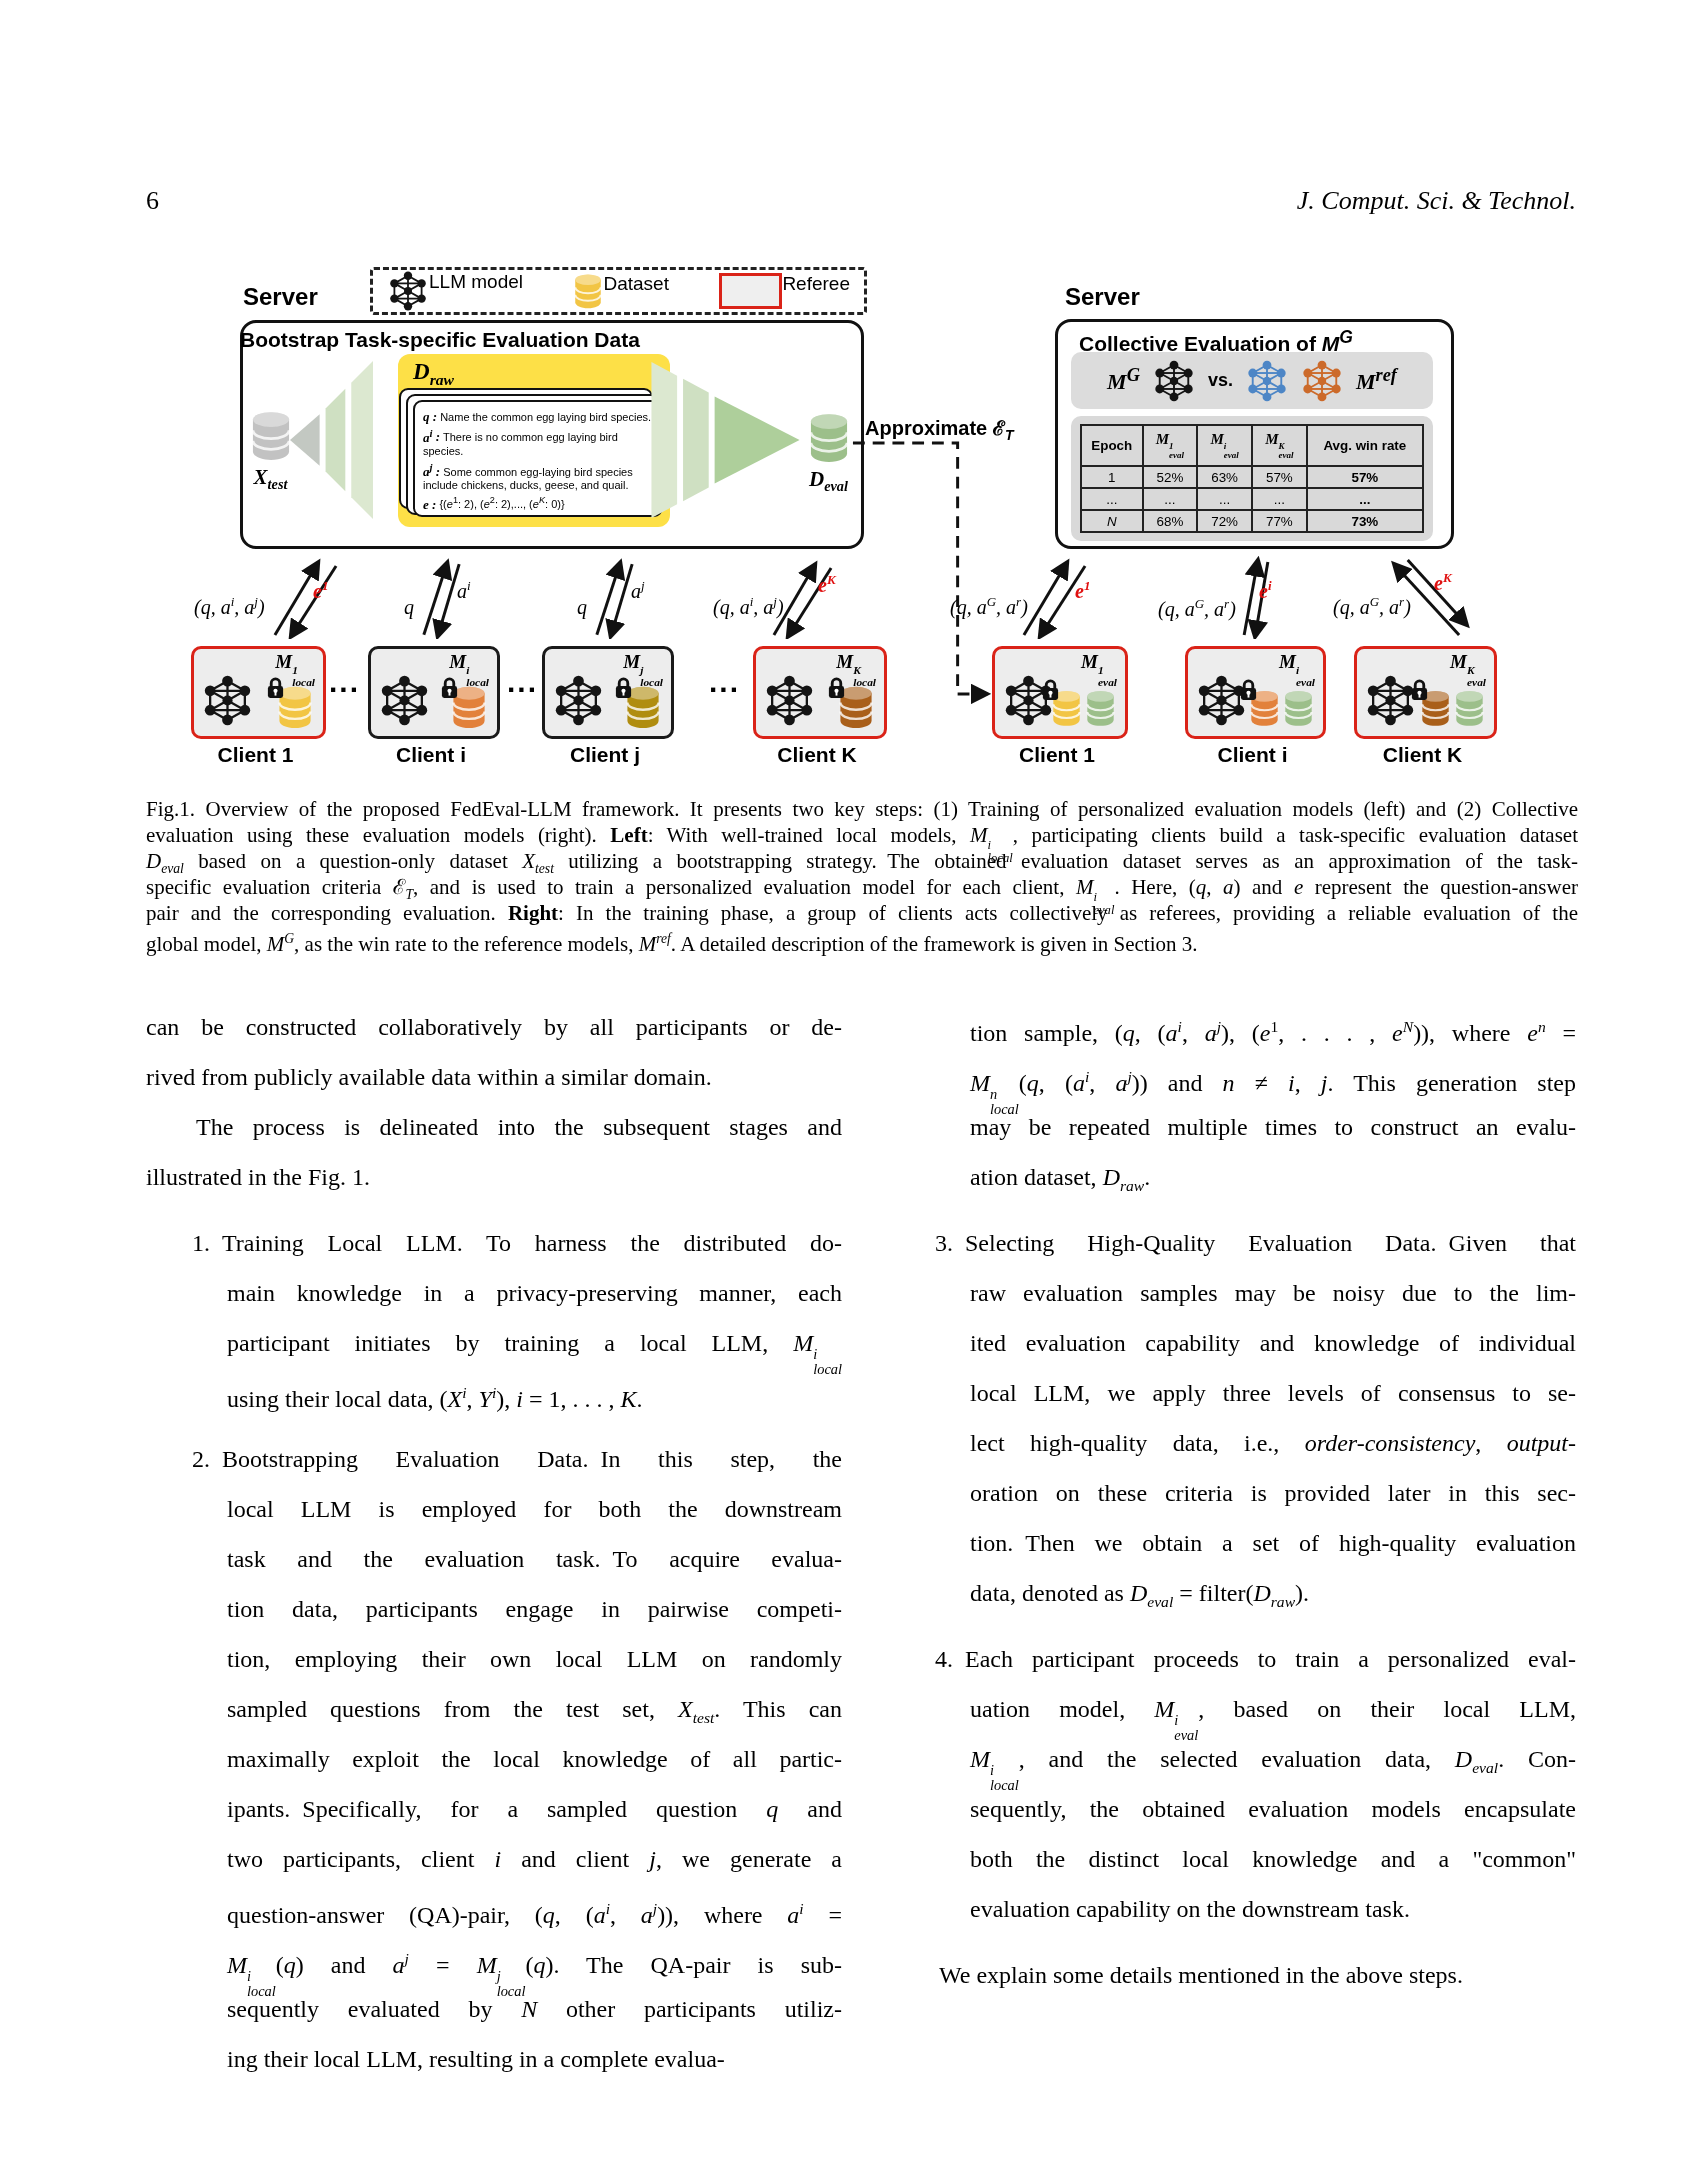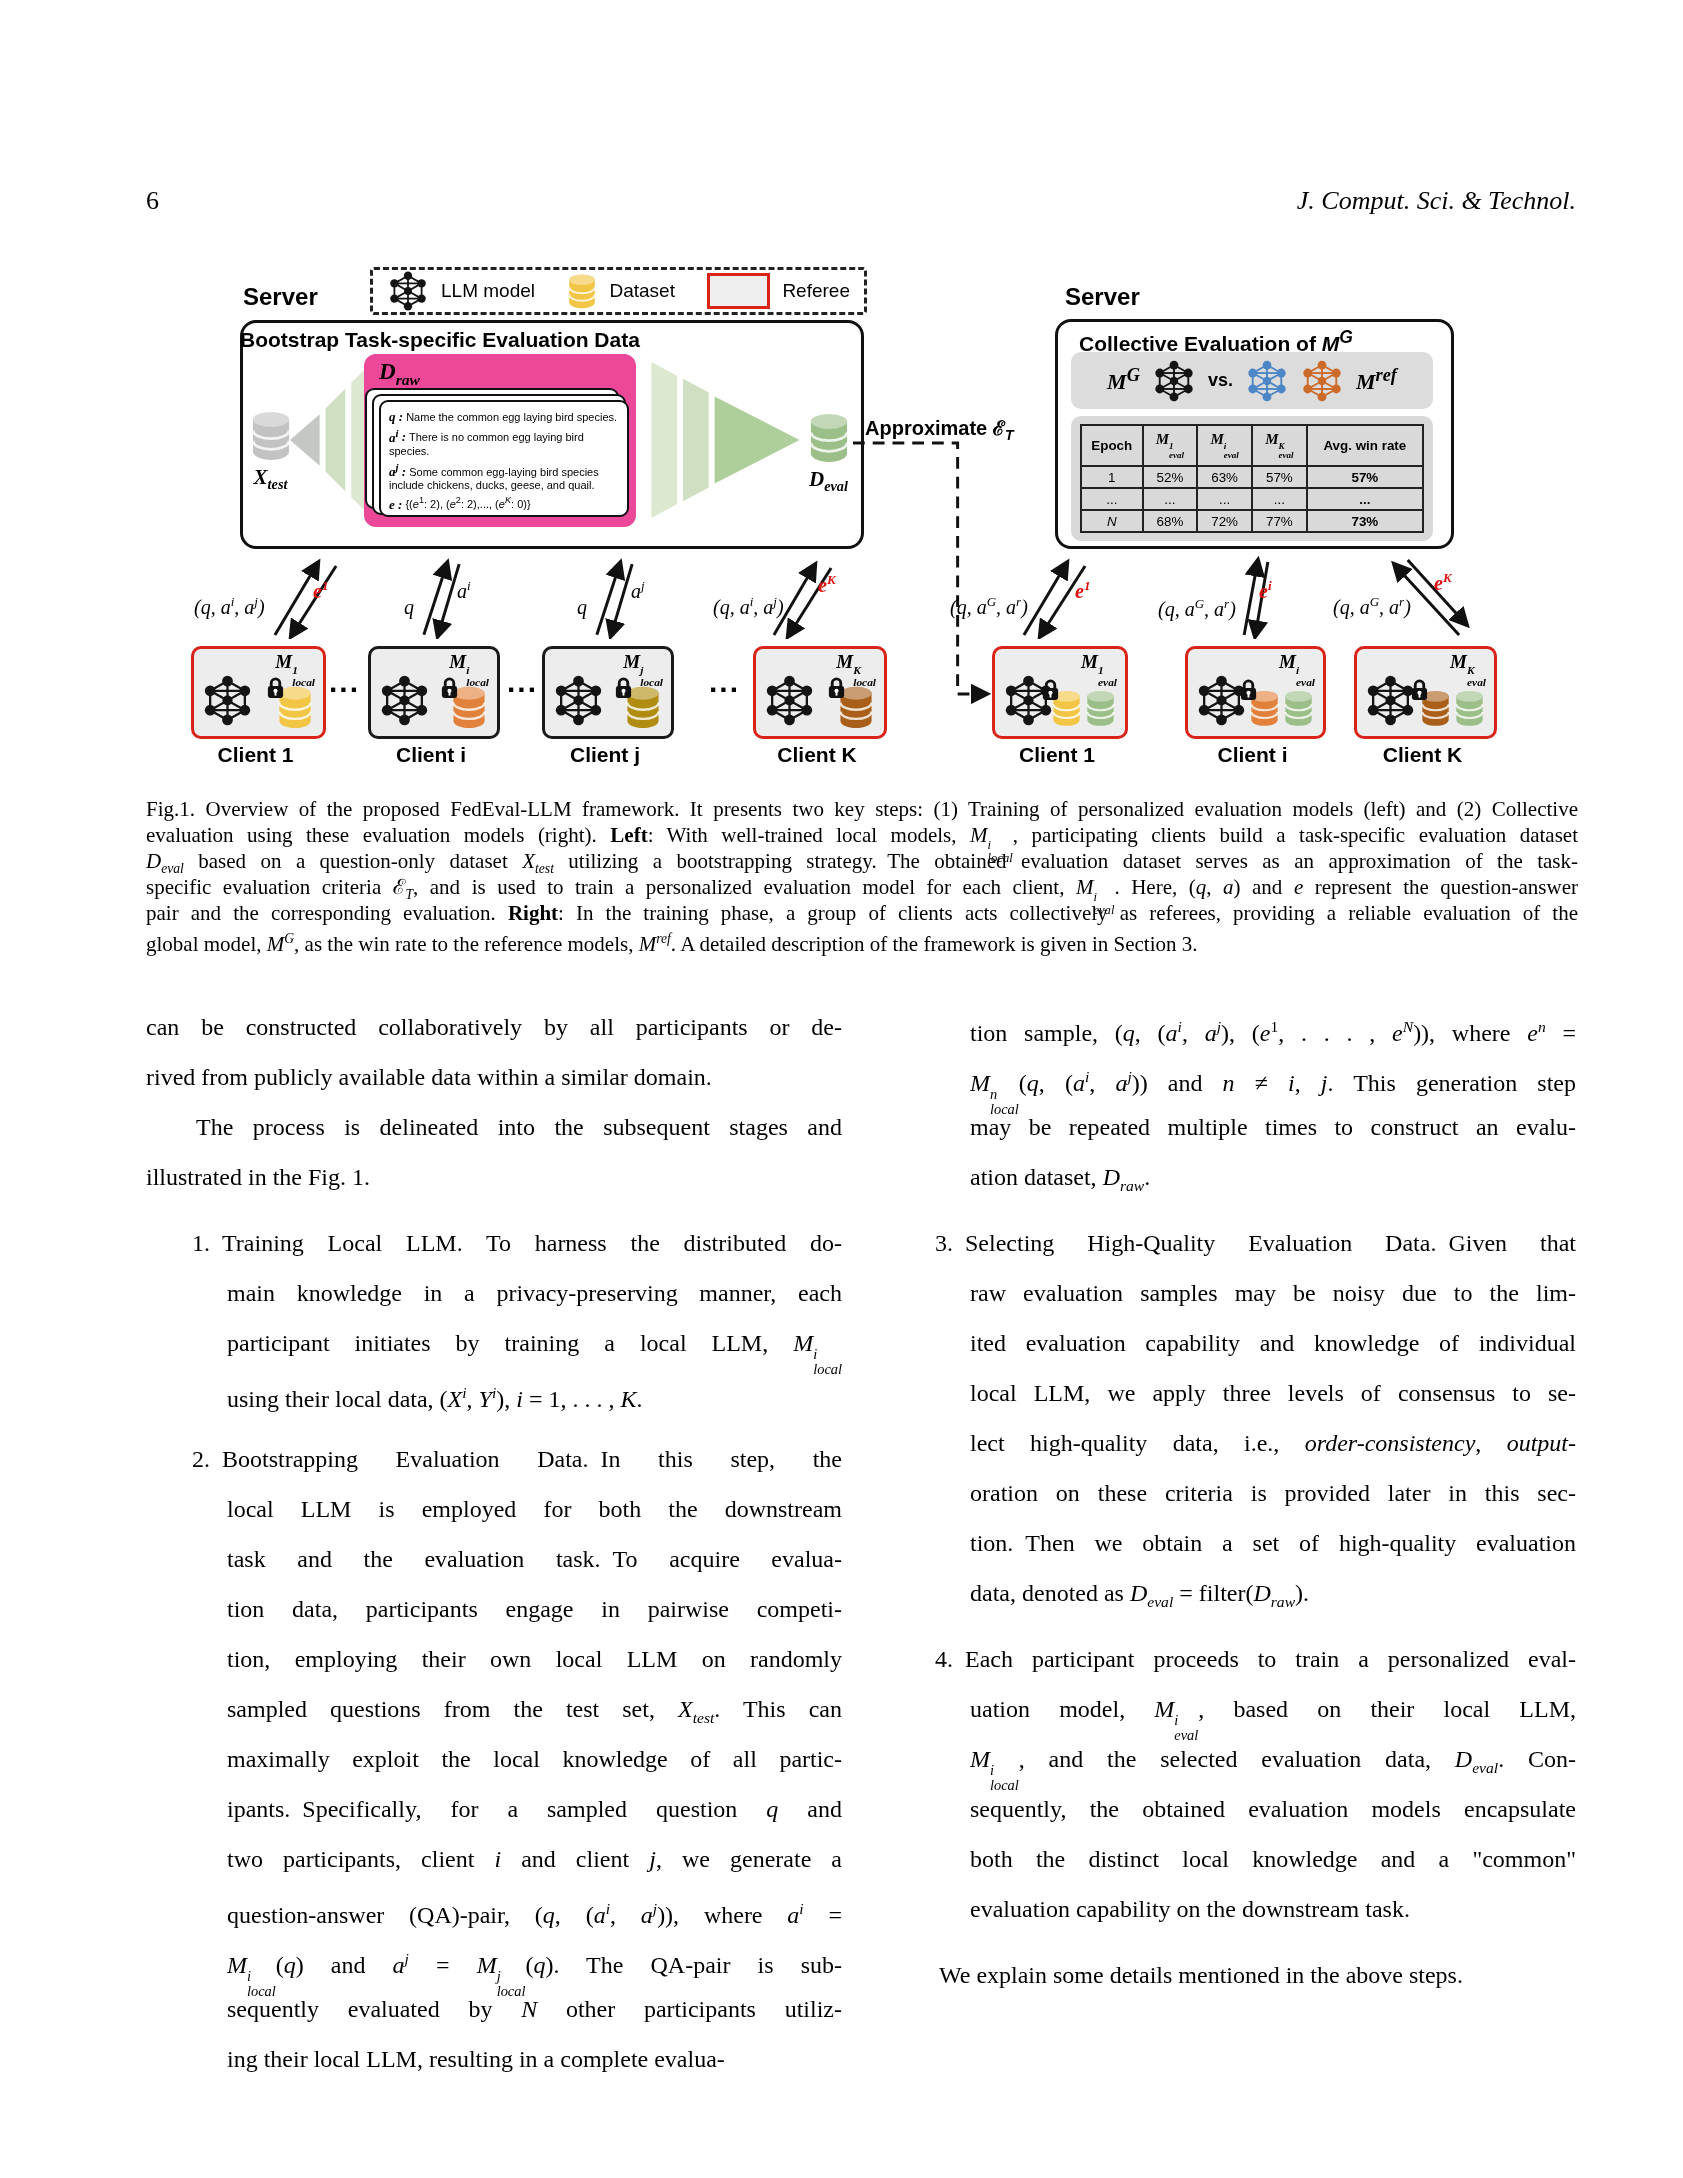--- a/index.html
+++ b/index.html
@@ -10,29 +10,29 @@
   
   .hdr-num{position:absolute;left:146px;top:186px;font-size:26px;}
   .hdr-journal{position:absolute;right:107px;top:186px;font-size:26px;font-style:italic;}
 
   
   .fig{position:absolute;inset:0;}
   .srv{position:absolute;font-family:"Liberation Sans",sans-serif;font-weight:bold;font-size:24px;}
   .legend{position:absolute;left:370px;top:267px;width:463px;height:42px;border:3px dashed #222;
           border-radius:4px;display:flex;align-items:center;justify-content:space-between;
           padding:0 14px;font-family:"Liberation Sans",sans-serif;font-size:19px;}
-  .lg-item{display:flex;align-items:center;gap:12px;}
+  .lg-item{display:flex;align-items:flex-start;gap:0;}
   .ref-swatch{display:inline-block;width:57px;height:30px;background:#efefef;border:3px solid #da2318;}
 
   .sbox{position:absolute;border:3.5px solid #111;border-radius:16px;background:#fff;}
   .sbox-title{position:absolute;font-family:"Liberation Sans",sans-serif;font-weight:bold;font-size:21px;}
   .mathlab{position:absolute;font-size:21px;font-weight:bold;font-style:italic;text-align:center;}
   .mathlab sub, .draw-label sub{font-size:0.68em;}
 
-  .draw-panel{position:absolute;left:364px;top:354px;width:272px;height:173px;background:#ec4899;border-radius:12px;}
+  .draw-panel{position:absolute;left:398px;top:354px;width:272px;height:173px;background:#fde047;border-radius:12px;}
   .draw-label{position:absolute;left:15px;top:5px;font-size:23px;font-weight:bold;font-style:italic;}
   .card{position:absolute;background:#fff;border:2.5px solid #111;border-radius:9px;}
   .card.b2{left:1px;top:34px;width:250px;height:117px;}
   .card.b1{left:8px;top:40px;width:250px;height:117px;}
   .card.front{left:15px;top:46px;width:250px;height:117px;padding:6px 8px;box-sizing:border-box;
               font-family:"Liberation Sans",sans-serif;font-size:11px;line-height:13.4px;}
   .card-line{margin:2px 0;}
   .ck{font-family:"Liberation Serif",serif;font-weight:bold;font-style:italic;font-size:13px;}
 
   .approx{position:absolute;left:865px;top:414px;font-family:"Liberation Sans",sans-serif;

